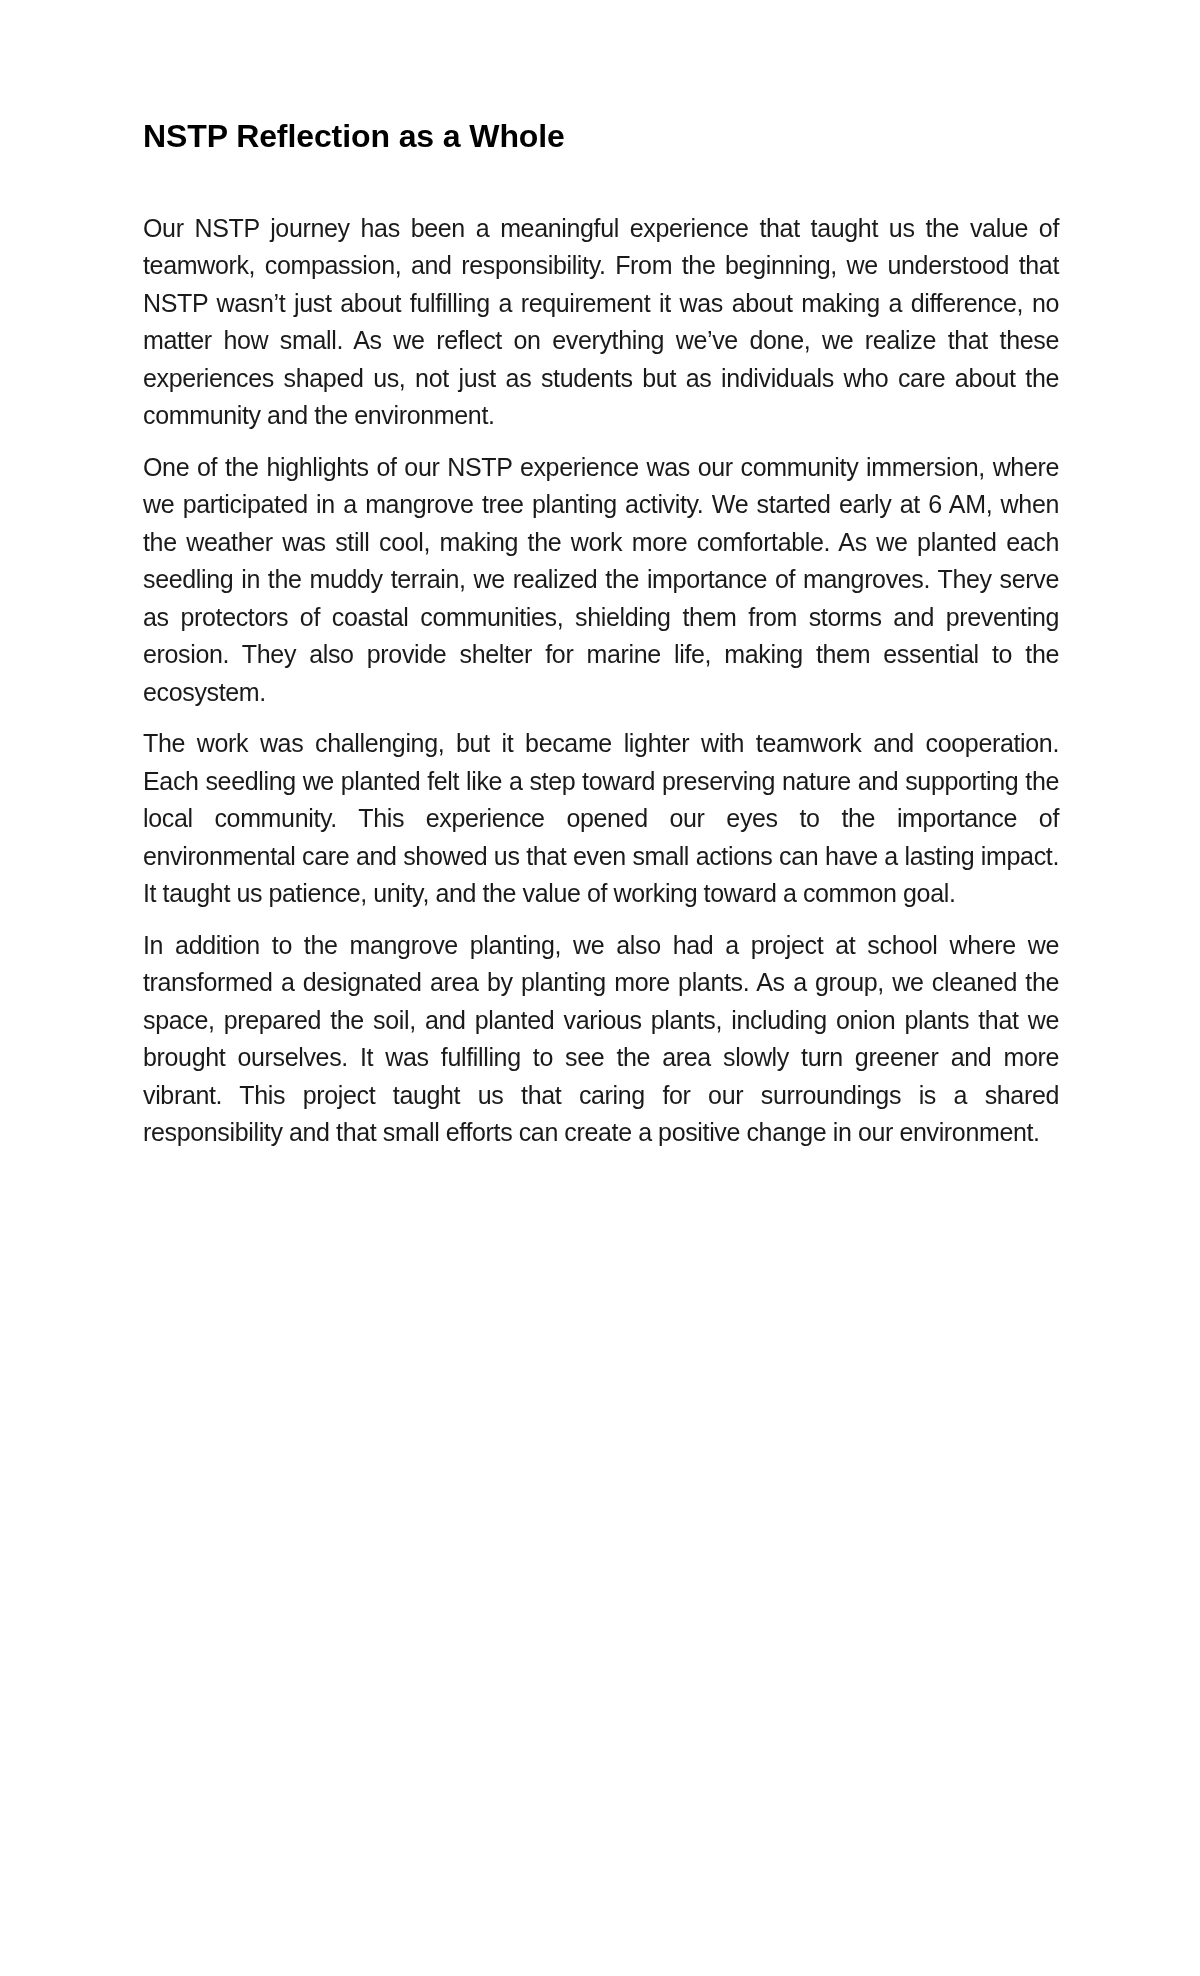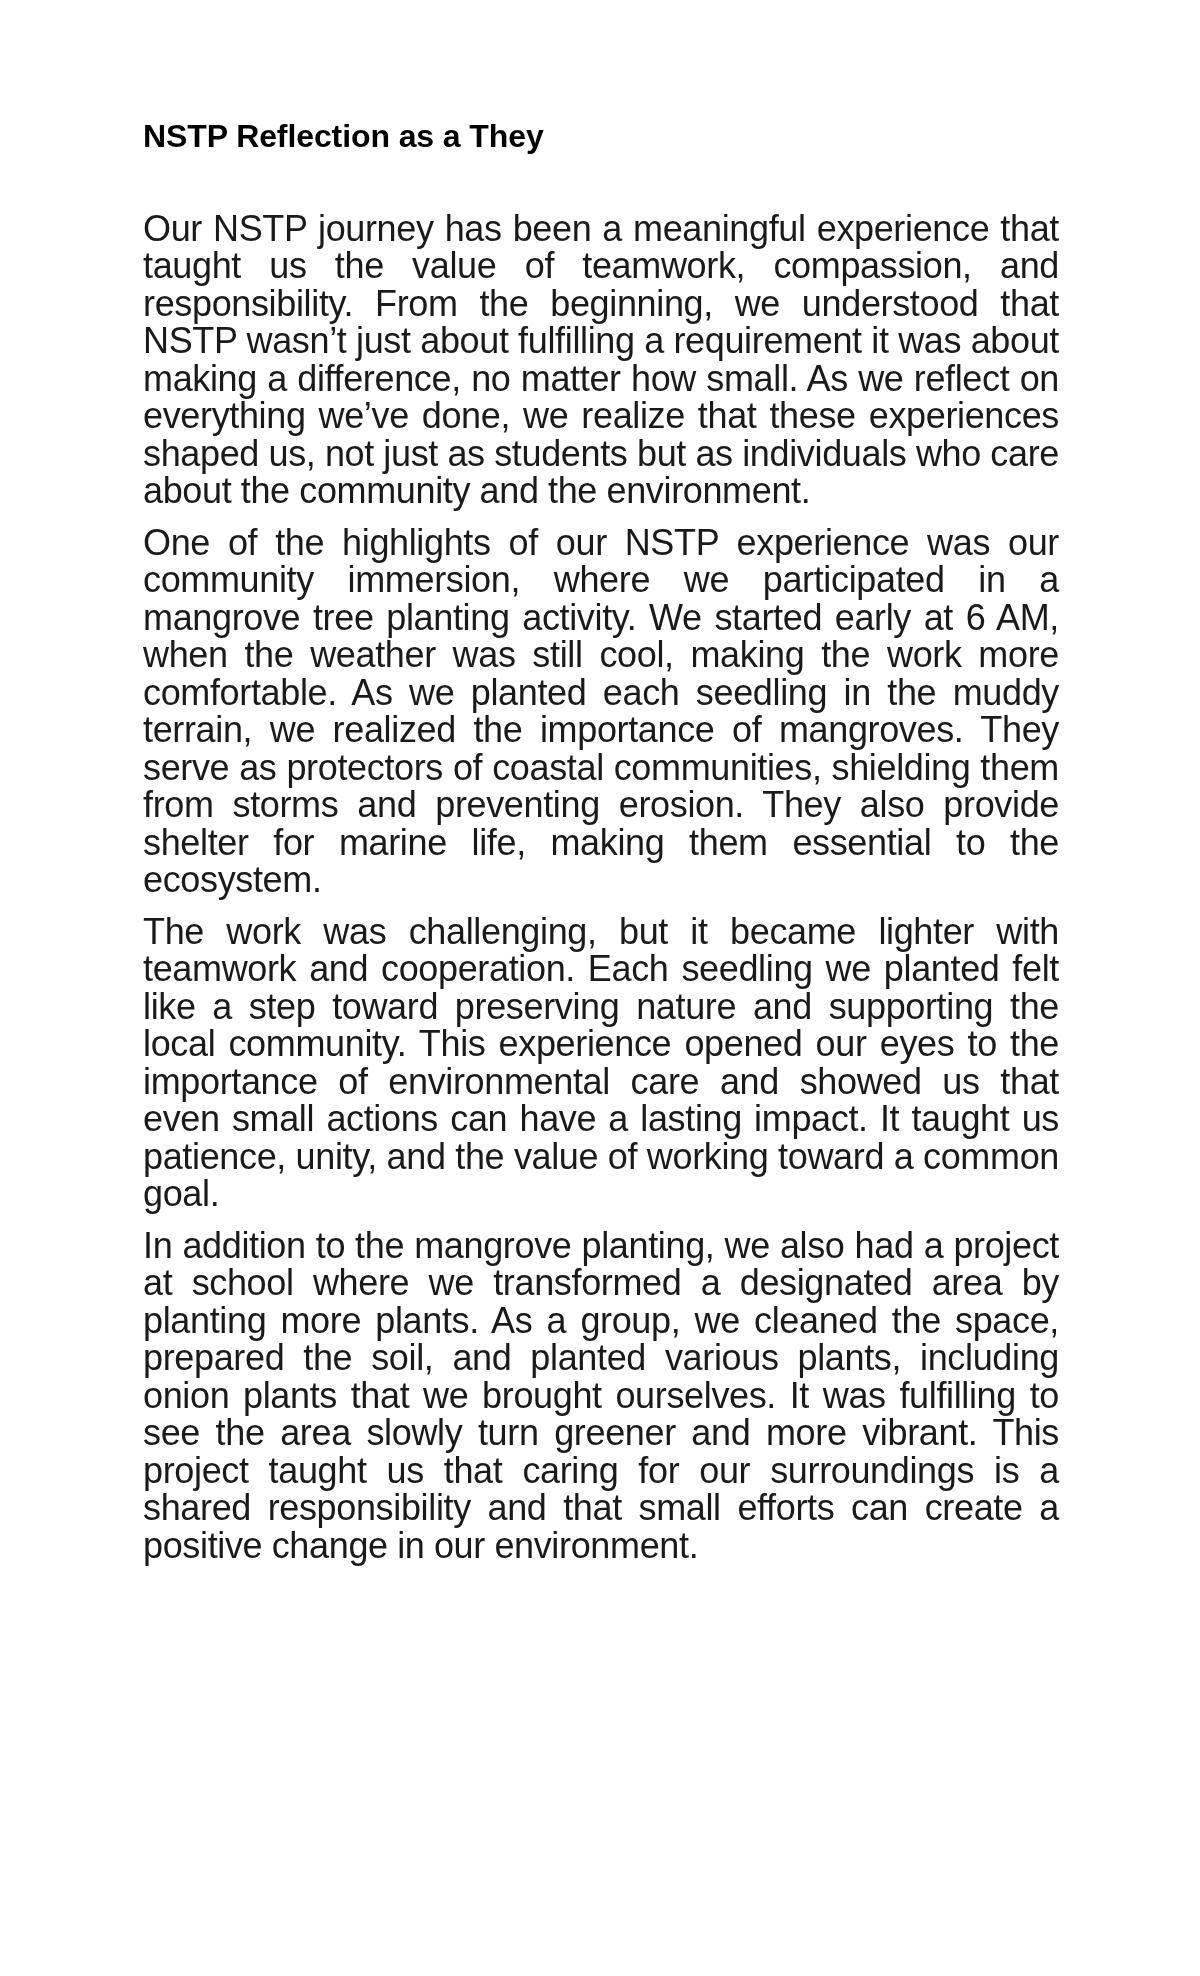--- a/index.html
+++ b/index.html
@@ -35,21 +35,21 @@
     margin: 0;
     padding-top: 118px;
     letter-spacing: -0.1px;
     font-family: "Liberation Sans", sans-serif;
   }
   .body-block {
     padding-top: 54px;
   }
   p.para {
     margin: 0 0 14px 0;
-    font-size: 36px;
+    font-size: 25px;
     line-height: 37.5px;
     color: #1a1a1a;
     text-align: justify;
     text-justify: inter-word;
     font-family: "Liberation Sans", sans-serif;
     -moz-hyphens: none;
     hyphens: none;
     word-spacing: -0.2px;
     letter-spacing: -0.35px;
   }
@@ -59,21 +59,21 @@
   p.para.no-justify-last {
     text-align-last: left;
   }
 </style>
 </head>
 <body>
 
 <div class="page">
   <div class="content">
 
-    <h1 class="doc-title">NSTP Reflection as a They</h1>
+    <h1 class="doc-title">NSTP Reflection as a Whole</h1>
 
     <div class="body-block">
       <p class="para no-justify-last">Our NSTP journey has been a meaningful experience that taught us the value of teamwork, compassion, and responsibility. From the beginning, we understood that NSTP wasn’t just about fulfilling a requirement it was about making a difference, no matter how small. As we reflect on everything we’ve done, we realize that these experiences shaped us, not just as students but as individuals who care about the community and the environment.</p>
 
       <p class="para no-justify-last"> One of the highlights of our NSTP experience was our community immersion, where we participated in a mangrove tree planting activity. We started early at 6 AM, when the weather was still cool, making the work more comfortable. As we planted each seedling in the muddy terrain, we realized the importance of mangroves. They serve as protectors of coastal communities, shielding them from storms and preventing erosion. They also provide shelter for marine life, making them essential to the ecosystem.</p>
 
       <p class="para no-justify-last">The work was challenging, but it became lighter with teamwork and cooperation. Each seedling we planted felt like a step toward preserving nature and supporting the local community. This experience opened our eyes to the importance of environmental care and showed us that even small actions can have a lasting impact. It taught us patience, unity, and the value of working toward a common goal.</p>
 
       <p class="para no-justify-last">In addition to the mangrove planting, we also had a project at school where we transformed a designated area by planting more plants. As a group, we cleaned the space, prepared the soil, and planted various plants, including onion plants that we brought ourselves. It was fulfilling to see the area slowly turn greener and more vibrant. This project taught us that caring for our surroundings is a shared responsibility and that small efforts can create a positive change in our environment.</p>
     </div>

